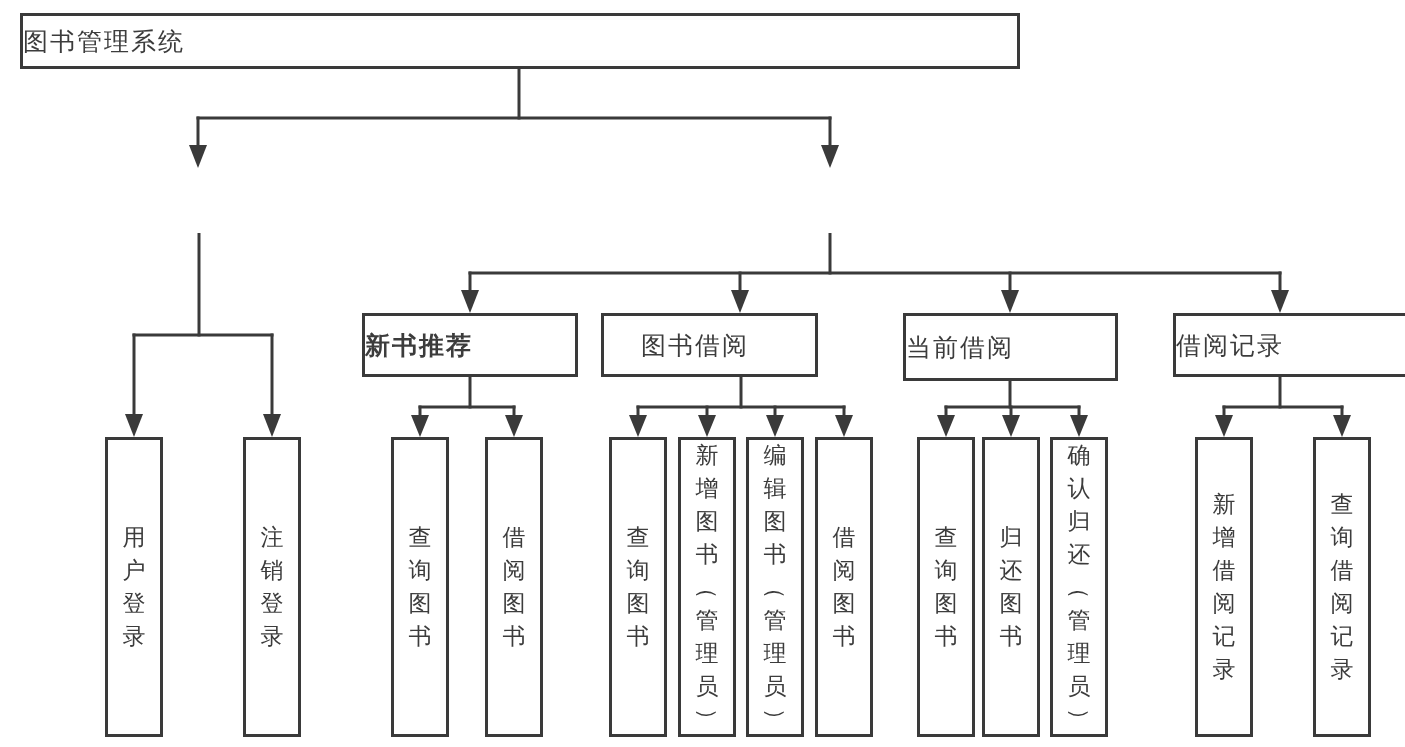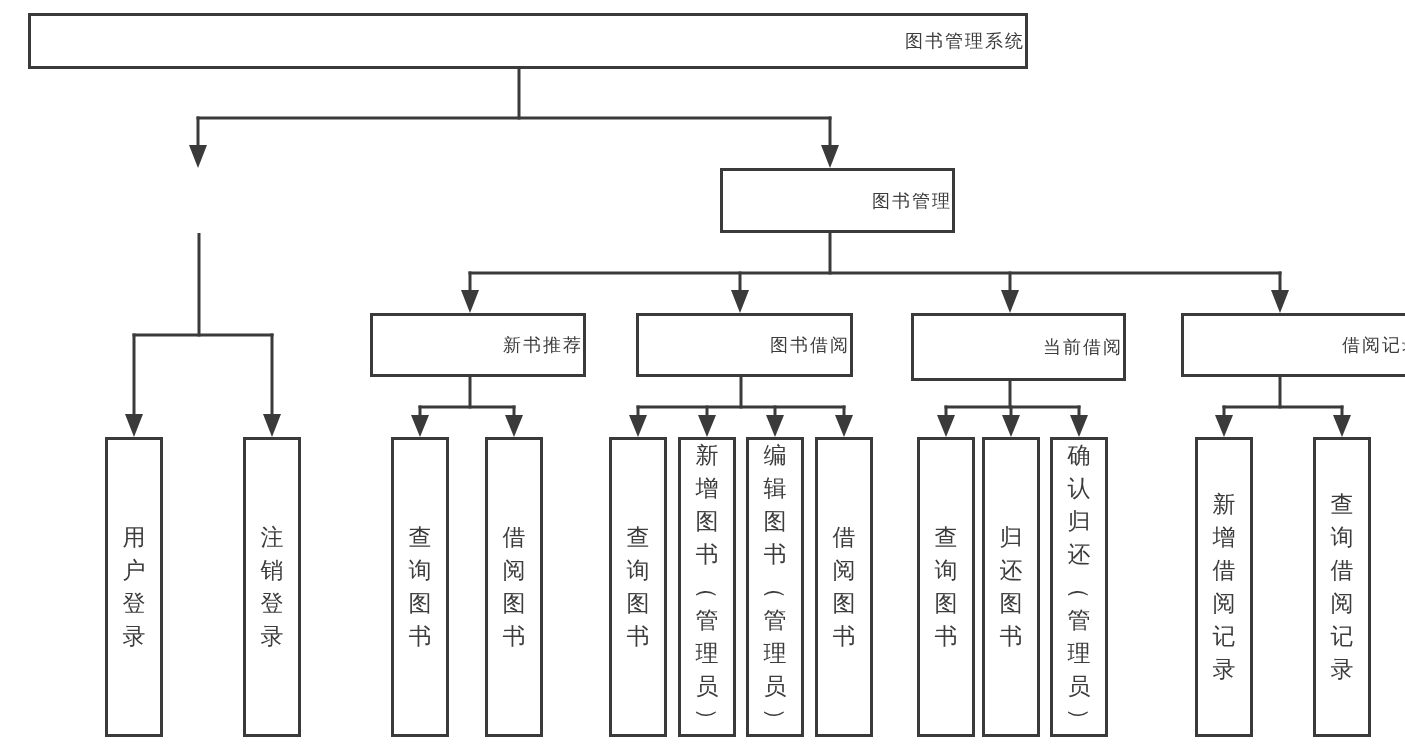--- a/index.html
+++ b/index.html
@@ -11,26 +11,25 @@
     overflow:hidden;
   }
   svg.connectors { position:absolute; left:0; top:0; }
   svg.connectors line { stroke:var(--line,#3a3a3a); stroke-width:3; }
   svg.connectors polygon { fill:var(--line,#3a3a3a); }
   .node {
     position:absolute;
     box-sizing:border-box;
     border:3px solid var(--line,#3a3a3a);
     background:#fff;
-    display:flex; align-items:center; justify-content:flex-end;
+    display:flex; align-items:center; justify-content:flex-start;
     color:var(--text,#3c3c3c);
-    font-size:18px;
+    font-size:25px;
     letter-spacing:2px;
     z-index:1;
-    margin-left:8px;
   }
   .leaf {
     position:absolute;
     box-sizing:border-box;
     border:3px solid var(--line,#3a3a3a);
     background:#fff;
     width:58px; height:300px; top:437px;
     display:flex; flex-direction:column;
     align-items:center; justify-content:center;
     color:var(--text,#3c3c3c);
@@ -115,28 +114,25 @@
     <line x1="1224" y1="405.5" x2="1224" y2="416"></line>
     <polygon points="1215,415 1233,415 1224,437"></polygon>
     <line x1="1342" y1="405.5" x2="1342" y2="416"></line>
     <polygon points="1333,415 1351,415 1342,437"></polygon>
   </svg>
 
   <div class="node" style="left:20px;top:13px;width:1000px;height:56px;">
     <span>图书管理系统</span>
   </div>
 
-  <div class="node" style="left:712px;top:168px;width:235px;height:65px;">
-    <span>图书管理</span>
-  </div>
-
-  <div class="node" style="left:362px;top:313px;width:216px;height:64px;">
+
+  <div class="node" style="left:362px;top:313px;width:216px;height:64px;font-weight:bold;">
     <span>新书推荐</span>
   </div>
-  <div class="node" style="left:628px;top:313px;width:217px;height:64px;">
+  <div class="node" style="left:601px;top:313px;width:217px;height:64px;padding-left:37px;">
     <span>图书借阅</span>
   </div>
   <div class="node" style="left:903px;top:313px;width:215px;height:68px;">
     <span>当前借阅</span>
   </div>
   <div class="node" style="left:1173px;top:313px;width:244px;height:64px;">
     <span>借阅记录</span>
   </div>
 
   <div class="leaf" style="left:105px;">

